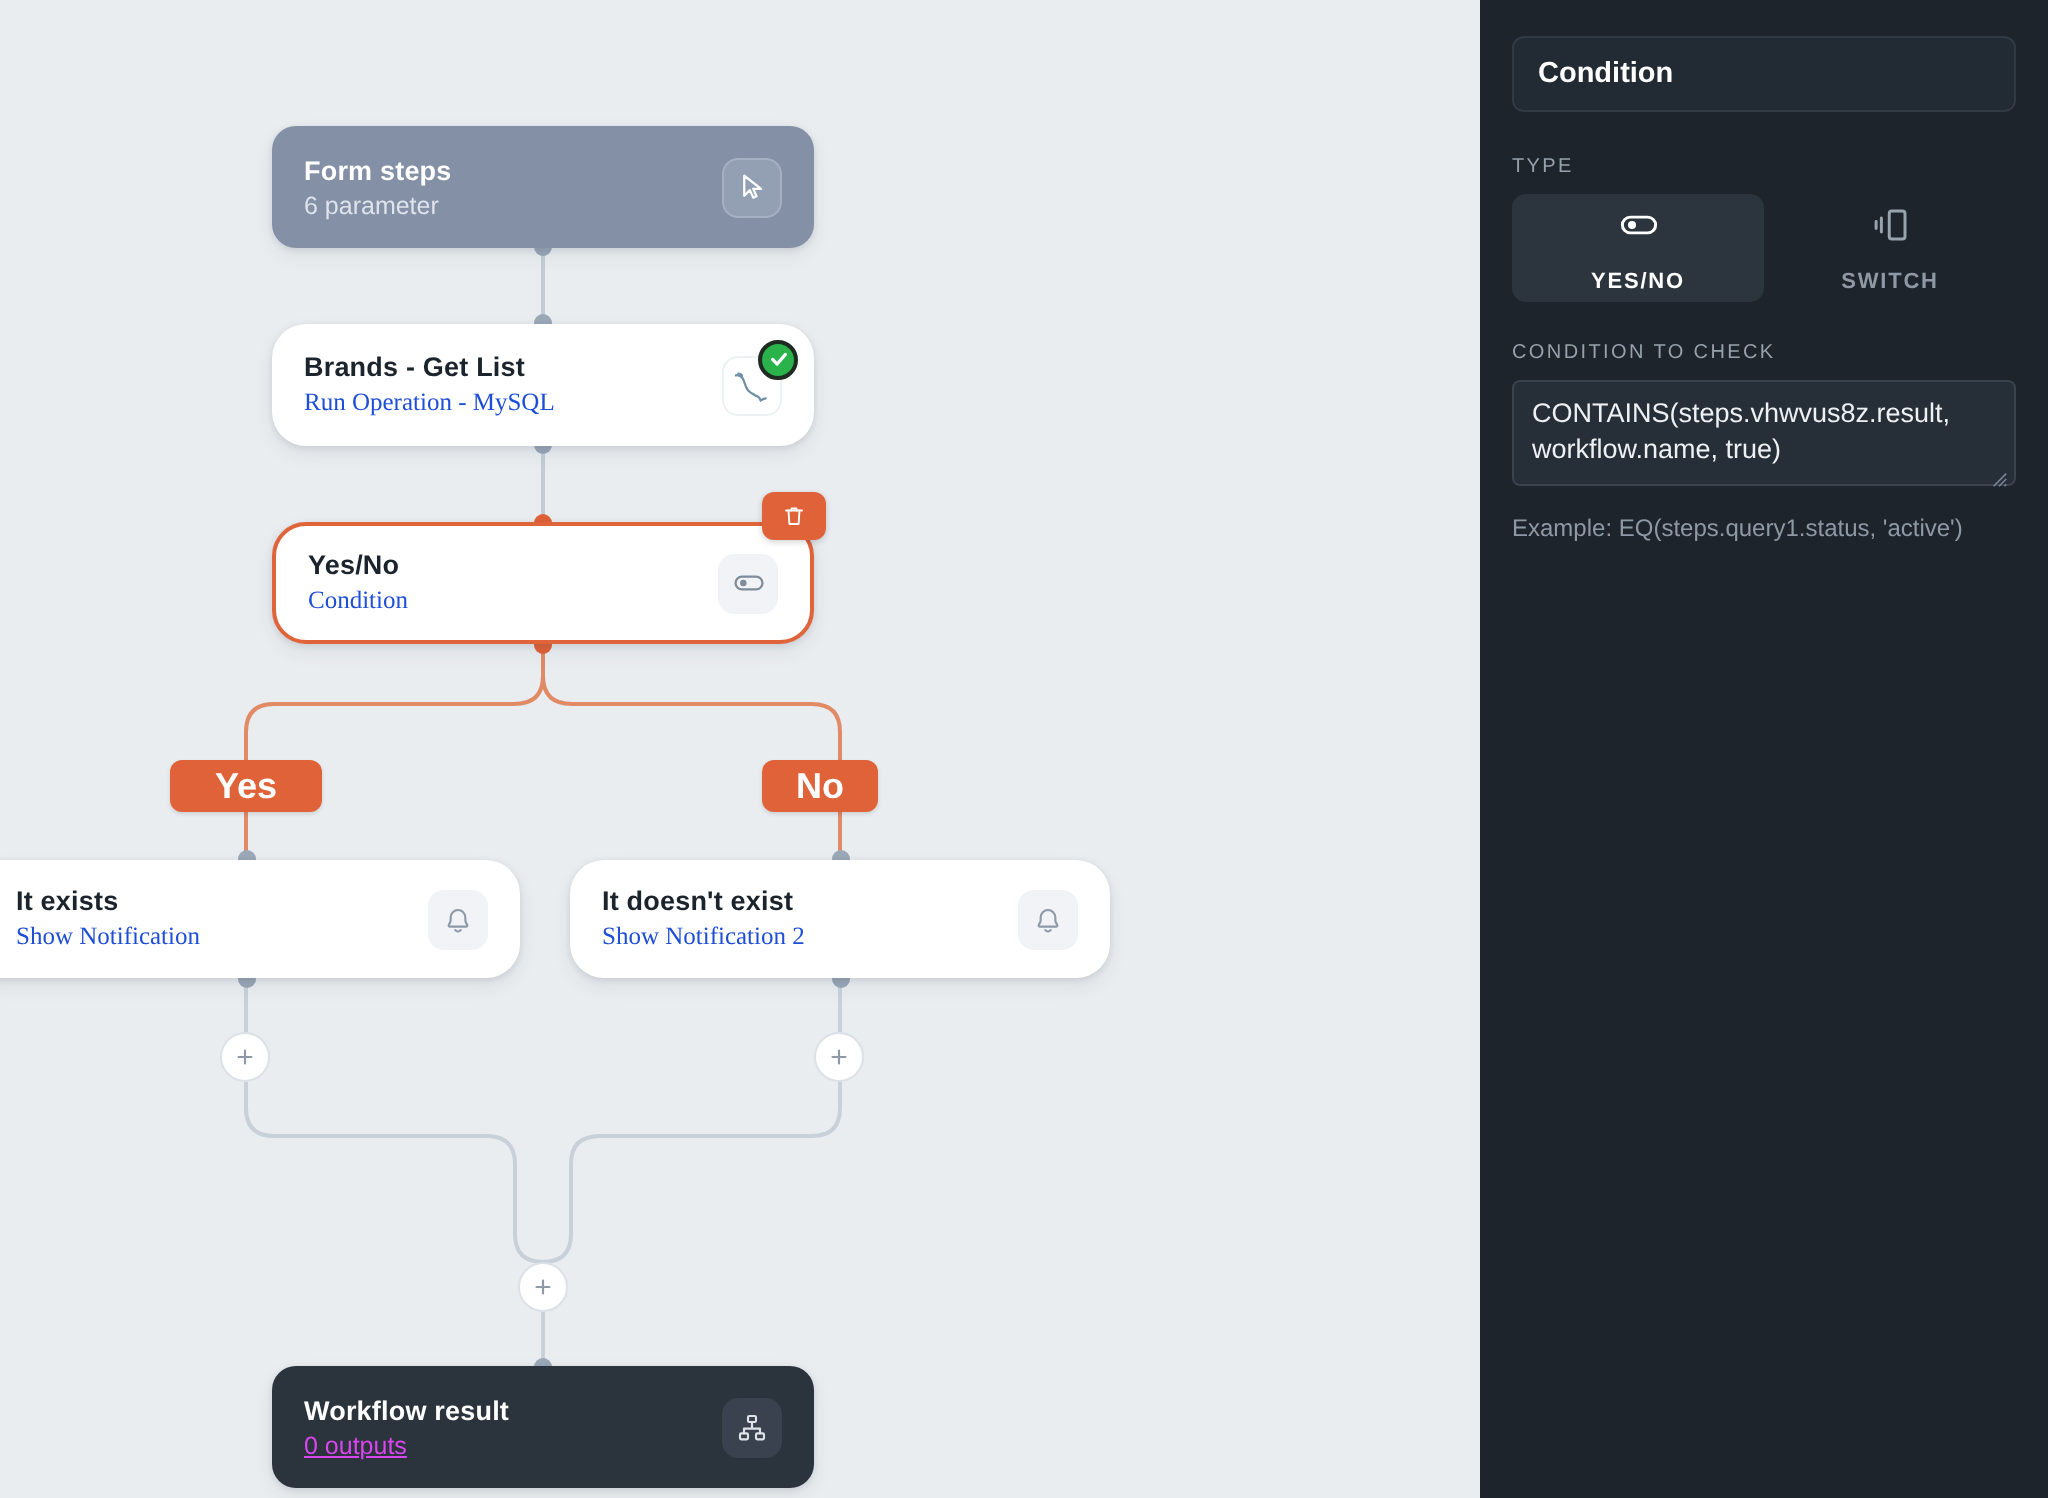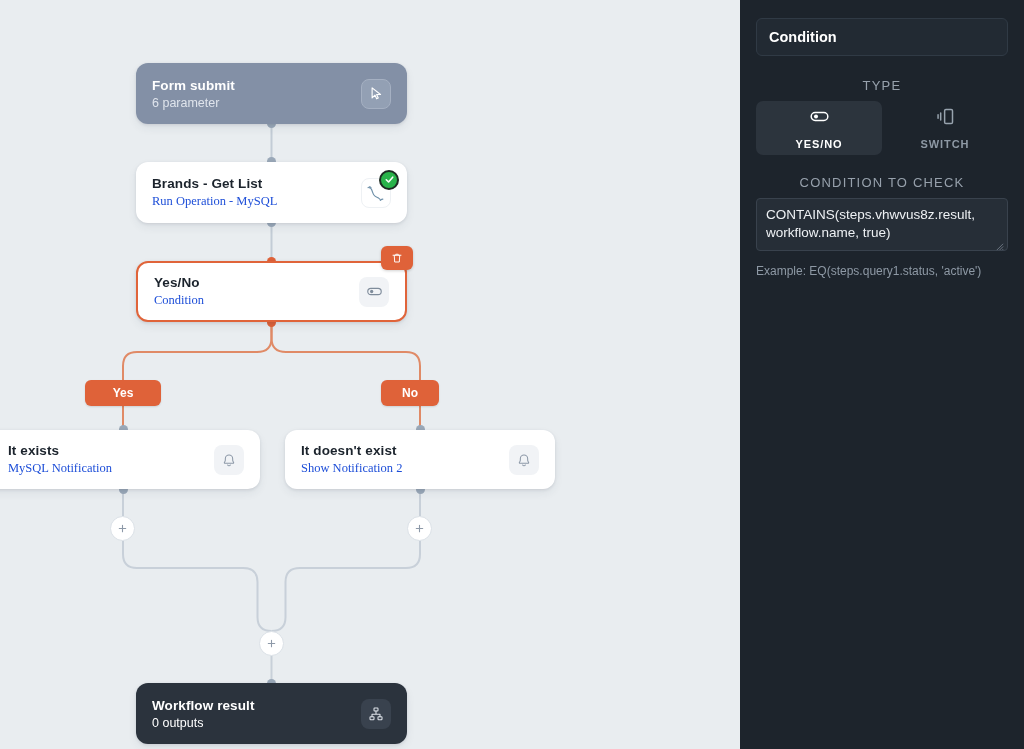--- a/index.html
+++ b/index.html
@@ -46,21 +46,21 @@
   
   #node-form {
     left:136px; top:63px; width:271px; height:61px;
     background:#8390a6;
   }
   #node-form .ttl { color:#ffffff; }
   #node-form .sub { color:#dfe4ec; }
   #node-form .badge { background:#93a0b4; border:1px solid #a5b0c2; }
 
   
-  .card { background:#ffffff; }
+  .card { background:#ffffff;border-radius:17px; }
   .card .ttl { color:#1b232c; }
   .card .sub { color:#1d4ed8;font-family:Liberation Serif, serif; }
   .card .badge { background:#f1f3f6; }
 
   #node-brands { left:136px; top:162px; width:271px; height:61px; }
   #node-brands .badge { background:#ffffff; border:1px solid #eef1f4; overflow:visible; }
 
   #node-yesno {
     left:136px; top:261px; width:271px; height:61px;
     border:2px solid #e0643a; background:#ffffff;
@@ -69,21 +69,21 @@
 
   #node-itexists { left:-20px; top:430px; width:280px; height:59px; }
   #node-notexists { left:285px; top:430px; width:270px; height:59px; }
 
   
   #node-result {
     left:136px; top:683px; width:271px; height:61px;
     background:#2b333d;
   }
   #node-result .ttl { color:#ffffff; }
-  #node-result .sub { color:#ffffff; }
+  #node-result .sub { color:#d946ef;text-decoration:underline; }
   #node-result .badge { background:#39424e; }
 
   
   #delete-chip {
     position:absolute; left:381px; top:246px;
     width:32px; height:24px; border-radius:6px;
     background:#df6239;
     display:flex; align-items:center; justify-content:center;
     box-shadow:0 1px 3px rgba(0,0,0,.18);
   }
@@ -94,21 +94,21 @@
     width:20px; height:20px; border-radius:50%;
     background:#29b34a; border:2px solid #1d2b22;
     display:flex; align-items:center; justify-content:center;
   }
 
   
   .pill {
     position:absolute;
     height:26px; border-radius:6px;
     background:#df6239; color:#fff;
-    font-size:12px; font-weight:bold;
+    font-size:18px; font-weight:bold;
     display:flex; align-items:center; justify-content:center;
     box-shadow:0 1px 2px rgba(0,0,0,.12);
   }
   #pill-yes { left:85px; top:380px; width:76px; }
   #pill-no  { left:381px; top:380px; width:58px; }
 
   
   .plus {
     position:absolute; width:25px; height:25px; border-radius:50%;
     background:#ffffff; border:1.5px solid #dbe1e7;
@@ -144,22 +144,22 @@
     display:flex; align-items:center;
     padding:0 12px;
   }
   #title-field { border:1px solid #303a45; }
   #title-field .val {
     color:#ffffff; font-size:14.5px; font-weight:bold;
   }
 
   .panel-label {
     margin-top:22px;
-    font-size:13px; letter-spacing:1.2px;
-    color:#97a1ac; text-transform:uppercase;text-align:center;
+    font-size:10px; letter-spacing:1.2px;
+    color:#97a1ac; text-transform:uppercase;
   }
 
   #type-row { display:flex; gap:0px; margin-top:8px; }
   .type-opt {
     width:128px; height:54px; border-radius:7px;
     display:flex; flex-direction:column;
     align-items:center; justify-content:center; gap:7px;
   }
   .type-opt.selected { background:#2c343d; }
   .type-opt .t-lbl {
@@ -226,21 +226,21 @@
   <div class="dot orange" style="left:267px; top:257px;"></div>
   <div class="dot orange" style="left:267px; top:318px;"></div>
   <div class="dot" style="left:119px; top:425px;"></div>
   <div class="dot" style="left:416px; top:425px;"></div>
   <div class="dot" style="left:119px; top:485px;"></div>
   <div class="dot" style="left:416px; top:485px;"></div>
   <div class="dot" style="left:267px; top:679px;"></div>
 
   <div class="node" id="node-form">
     <div class="txt">
-      <div class="ttl">Form submit</div>
+      <div class="ttl">Form steps</div>
       <div class="sub">6 parameter</div>
     </div>
     <div class="badge">
       <svg width="15" height="15" viewBox="0 0 24 24" fill="none" stroke="#ffffff" stroke-width="1.8" stroke-linejoin="round">
         <path d="M5 3 L5 19 L9.5 14.5 L12.2 20.5 L14.8 19.3 L12.2 13.5 L18.5 13.5 Z"></path>
       </svg>
     </div>
   </div>
 
   <div class="node card" id="node-brands">
@@ -288,21 +288,21 @@
   <div class="pill" id="pill-yes">
     <span>Yes</span>
   </div>
   <div class="pill" id="pill-no">
     <span>No</span>
   </div>
 
   <div class="node card" id="node-itexists">
     <div class="txt" style="padding-left:12px;">
       <div class="ttl">It exists</div>
-      <div class="sub">MySQL Notification</div>
+      <div class="sub">Show Notification</div>
     </div>
     <div class="badge">
       <svg width="16" height="16" viewBox="0 0 24 24" fill="none" stroke="#8d99a8" stroke-width="1.6" stroke-linecap="round" stroke-linejoin="round">
         <path d="M6 17 h12 a1 1 0 0 0 .8-1.6 c-.8-1-1.3-2-1.3-3.4 V10 a5.5 5.5 0 0 0-11 0 v2 c0 1.4-.5 2.4-1.3 3.4 A1 1 0 0 0 6 17 z"></path>
         <path d="M10 19.5 a2.3 2.3 0 0 0 4 0"></path>
       </svg>
     </div>
   </div>
 
   <div class="node card" id="node-notexists">

